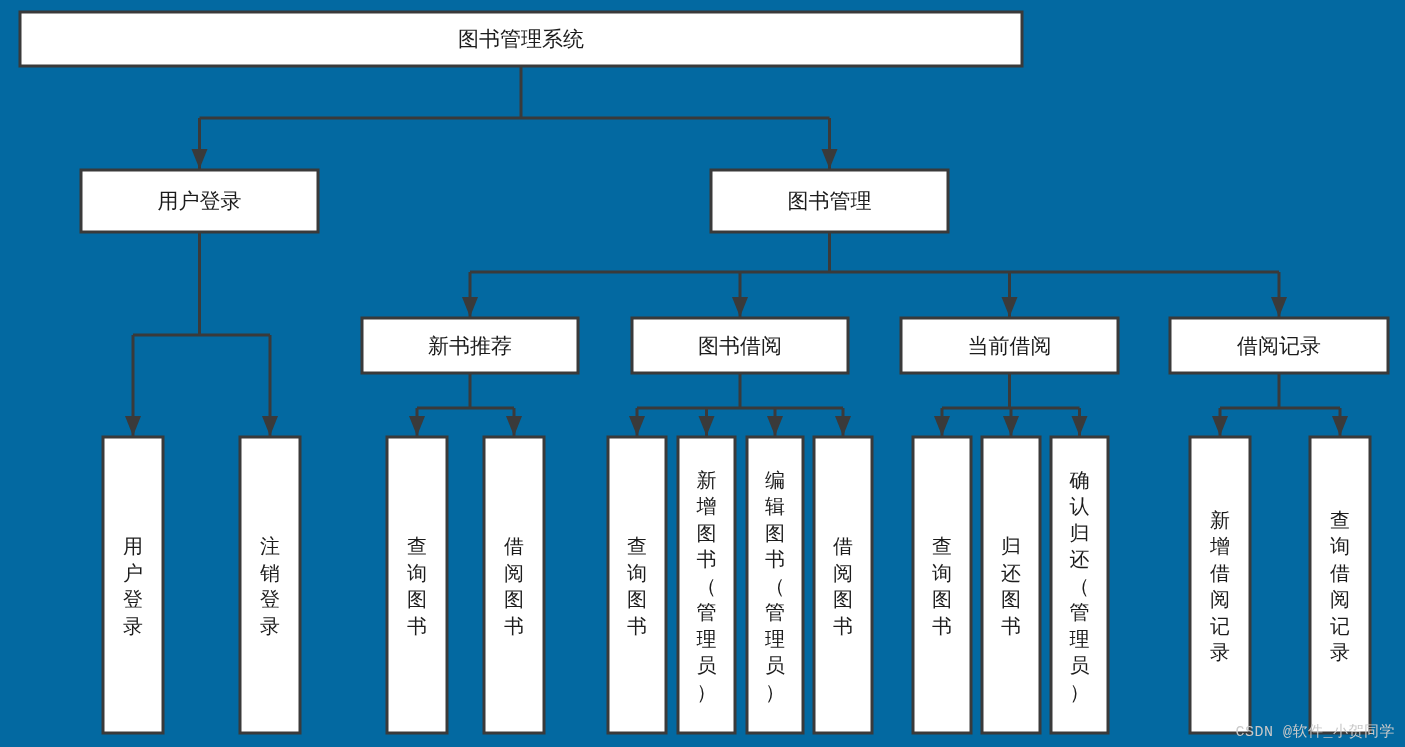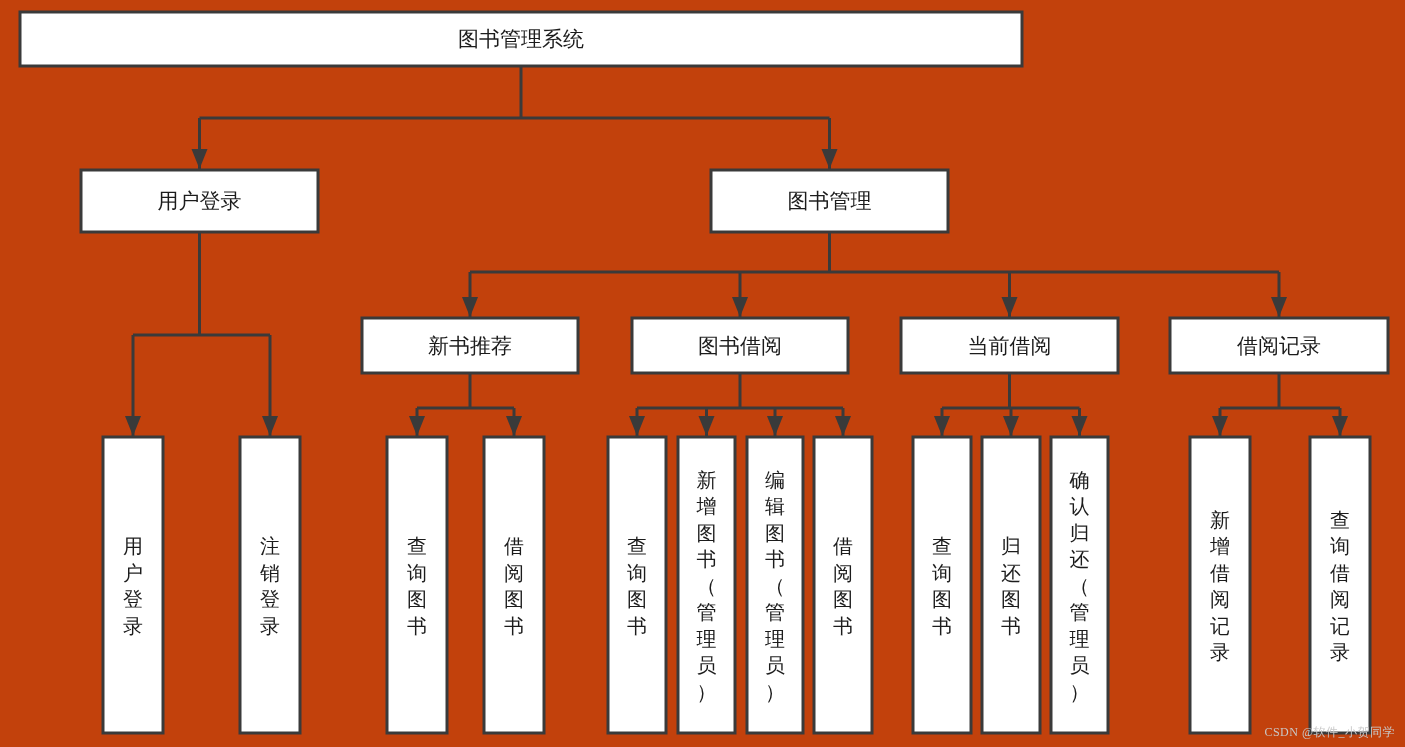--- a/index.html
+++ b/index.html
@@ -10,21 +10,21 @@
   body {
     width: 1405px;
     height: 747px;
     font-family: "DejaVu Sans", "Liberation Sans", sans-serif;
     overflow: hidden;
   }
   #diagram-root {
     position: relative;
     width: 1405px;
     height: 747px;
-    background: #c2410c;
+    background: #0369a1;
   }
   svg#tree-svg {
     position: absolute;
     top: 0;
     left: 0;
     width: 1405px;
     height: 747px;
   }
   .node-box {
     fill: #ffffff;
@@ -51,22 +51,22 @@
   .leaf-label-v {
     font-family: "DejaVu Sans", "Liberation Sans", sans-serif;
     font-size: 20px;
     fill: #1c1c1c;
     text-anchor: middle;
   }
   .watermark {
     position: absolute;
     right: 10px;
     bottom: 6px;
-    font-family: Liberation Serif, serif;
-    font-size: 12px;
+    font-family: Liberation Mono, monospace;
+    font-size: 15px;
     color: #c9c9c9;
     white-space: nowrap;
     letter-spacing: 0.5px;
     pointer-events: none;
     text-align: right;
   }
 </style>
 </head>
 <body>
 

